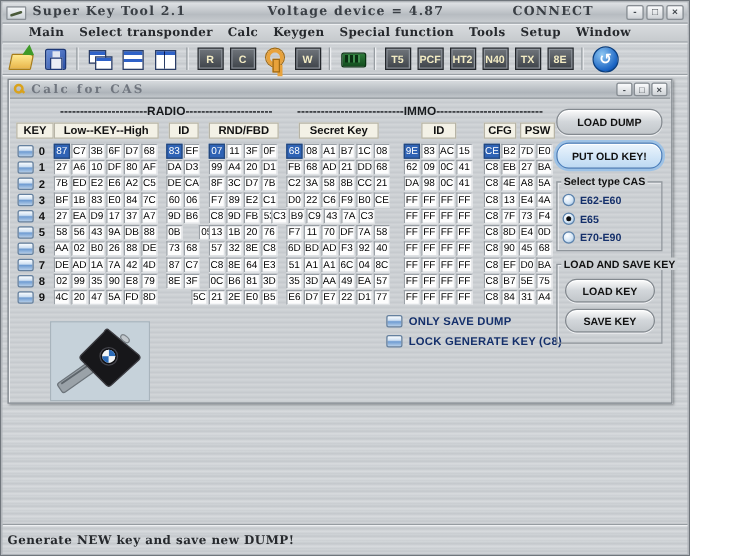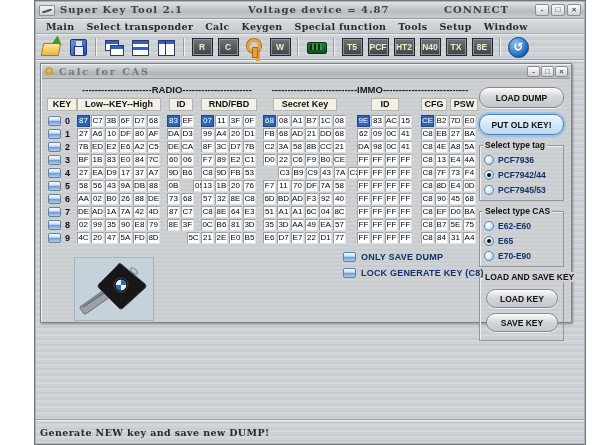--- a/index.html
+++ b/index.html
@@ -2,21 +2,21 @@
 <html><head>
 <meta charset="utf-8">
 <style>
   * { margin:0; padding:0; box-sizing:border-box; }
   html,body { width:600px; height:445px; overflow:hidden; }
   body { font-family:"Liberation Sans", sans-serif; }
 
   .app {
     position:relative; width:552px; height:445px;
     background:repeating-linear-gradient(180deg,#d2d6d9 0px,#c4c8cc 2px,#d8dbde 4px,#c9cdd1 6px);
-    border:1px solid #70767c; outline:1px solid #aeb3b8; outline-offset:-2px;margin-left:34px;
+    border:1px solid #70767c; outline:1px solid #aeb3b8; outline-offset:-2px;
   }
 
   
   .titlebar{
     position:absolute; left:1px; top:1px; right:1px; height:17px;
     background:linear-gradient(180deg,#dfe2e5,#b7bcc1 60%,#c8ccd0);
     border-bottom:1px solid #8f959b;
     font-family:"DejaVu Serif", serif; font-weight:bold; font-size:10px; color:#3a3f45;
   }
   .app-icon{ position:absolute; left:3px; top:3px; width:16px; height:11px;
@@ -29,21 +29,21 @@
   .winbtns{ position:absolute; right:3px; top:2px; display:flex; gap:2px; }
   .wbtn{ width:14px; height:12px; background:linear-gradient(180deg,#fbfcfd,#ced2d6);
     border:1px solid #878d93; border-radius:2px; font:bold 8px/10px "Liberation Sans",sans-serif;
     text-align:center; color:#41474d; }
 
   
   .menubar{
     position:absolute; left:1px; top:18px; right:1px; height:15px;
     background:linear-gradient(180deg,#d9dcdf,#c6cacd);
     border-bottom:1px solid #a5abb0; box-shadow:inset 0 1px 0 #eef0f2;
-    display:flex; align-items:center; padding-left:5px; gap:2px;
+    display:flex; align-items:center; padding-left:16px; gap:2px;
     font-family:"DejaVu Serif", serif; font-weight:bold; font-size:9.5px; color:#26292d;
   }
   .mitem{ padding:1px 5px; letter-spacing:0.3px; cursor:default; }
 
   
   .toolbar{
     position:absolute; left:1px; top:33px; right:1px; height:26px;
     display:flex; align-items:center; padding-left:4px; gap:2px;
     border-bottom:1px solid #9aa0a5; box-shadow:inset 0 1px 0 #e8eaec, 0 1px 0 #eef0f2;
   }
@@ -466,21 +466,21 @@
             <span class="cgroup" style="left: 124px;">
               <span class="cell">9D</span>
               <span class="cell">B6</span>
             </span>
             <span class="cgroup" style="left: 158px;">
               <span class="cell">C8</span>
               <span class="cell">9D</span>
               <span class="cell">FB</span>
               <span class="cell">53</span>
             </span>
-            <span class="cgroup" style="left: 235px;">
+            <span class="cgroup" style="left: 208px;">
               <span class="cell">C3</span>
               <span class="cell">B9</span>
               <span class="cell">C9</span>
               <span class="cell">43</span>
               <span class="cell">7A</span>
               <span class="cell">C3</span>
             </span>
             <span class="cgroup" style="left: 314px;">
               <span class="cell">FF</span>
               <span class="cell">FF</span>
@@ -730,37 +730,20 @@
           <div class="chk">
             <span class="mini-ico"></span>
             <span class="chk-label">LOCK GENERATE KEY (C8)</span>
           </div>
         </div>
 
       <div class="rpanel">
         <button class="rbtn">LOAD DUMP</button>
         <button class="rbtn primary">PUT OLD KEY!</button>
 
-        <div class="group">
-          <span class="gtitle">Select type tag</span>
-          <div id="tag-options">
-              <div class="ropt">
-                <span class="rdot"></span>
-                <span class="rlabel">PCF7936</span>
-              </div>
-              <div class="ropt">
-                <span class="rdot on"></span>
-                <span class="rlabel">PCF7942/44</span>
-              </div>
-              <div class="ropt">
-                <span class="rdot"></span>
-                <span class="rlabel">PCF7945/53</span>
-              </div>
-            </div>
-        </div>
 
         <div class="group">
           <span class="gtitle">Select type CAS</span>
           <div id="cas-options">
               <div class="ropt">
                 <span class="rdot"></span>
                 <span class="rlabel">E62-E60</span>
               </div>
               <div class="ropt">
                 <span class="rdot on"></span>

